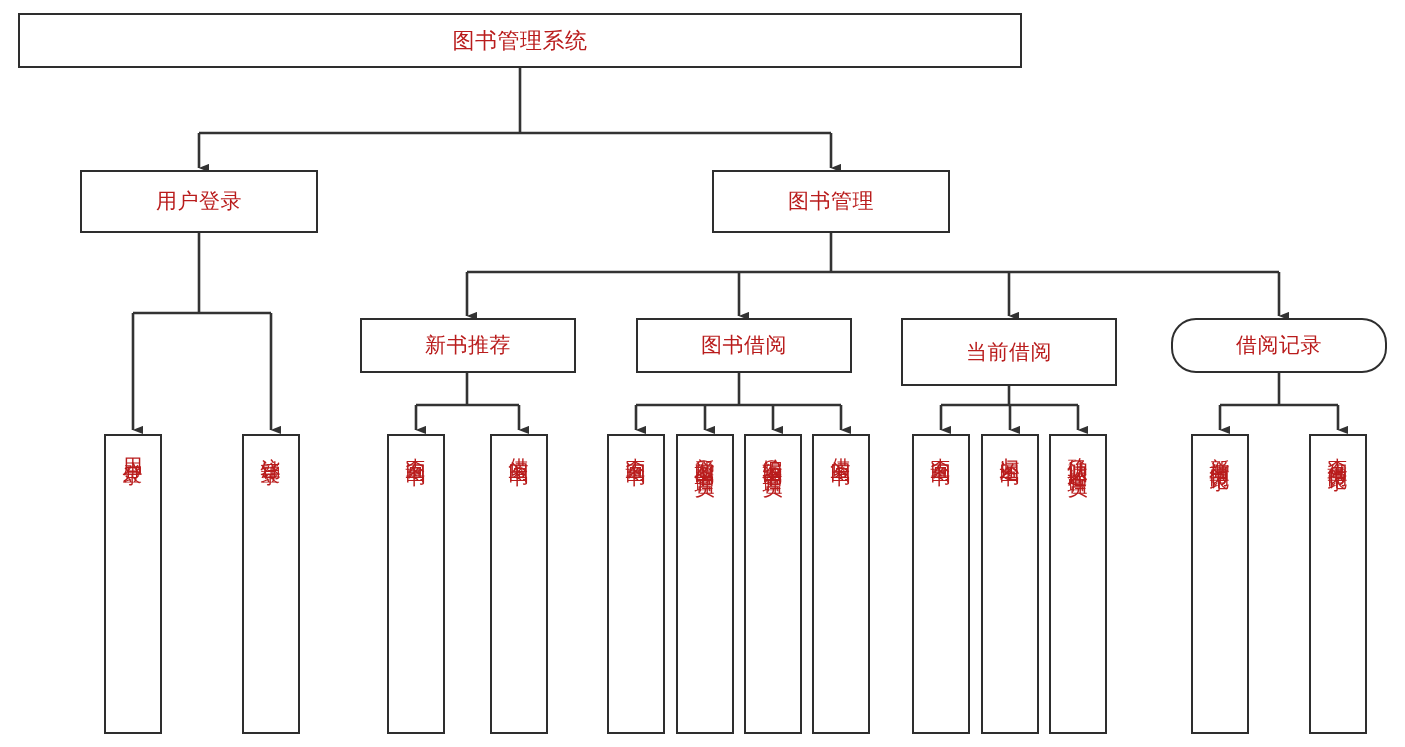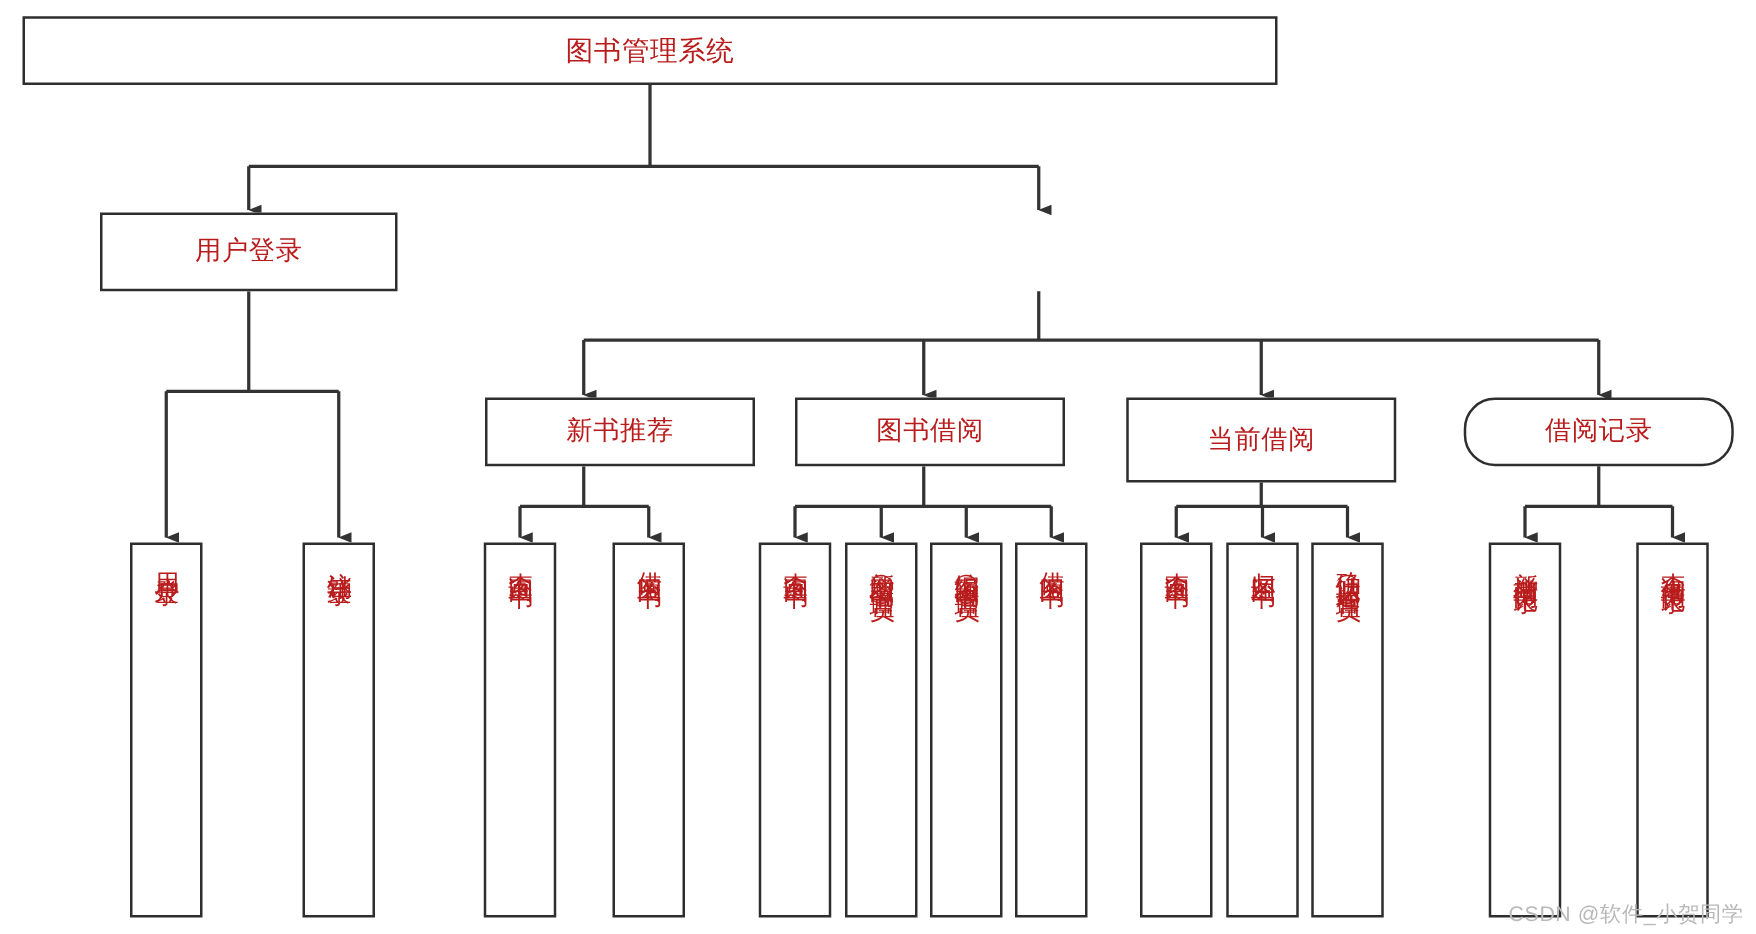--- a/index.html
+++ b/index.html
@@ -140,22 +140,25 @@
 
   <div class="node-layer">
 
     <div class="node root horiz" style="left:18px; top:13px; width:1004px; height:55px;">
       <span class="label">图书管理系统</span>
     </div>
 
     <div class="node horiz" style="left:80px; top:170px; width:238px; height:63px;">
       <span class="label">用户登录</span>
     </div>
-
-    <div class="node horiz" style="left:360px; top:318px; width:216px; height:55px;margin-left:28px;">
+    <div class="node horiz" style="left:712px; top:170px; width:238px; height:63px;">
+      <span class="label">图书管理</span>
+    </div>
+
+    <div class="node horiz" style="left:360px; top:318px; width:216px; height:55px;">
       <span class="label">新书推荐</span>
     </div>
     <div class="node horiz" style="left:636px; top:318px; width:216px; height:55px;">
       <span class="label">图书借阅</span>
     </div>
     <div class="node horiz" style="left:901px; top:318px; width:216px; height:68px;">
       <span class="label">当前借阅</span>
     </div>
     <div class="node horiz" style="left:1171px; top:318px; width:216px; height:55px;border-radius:25px;">
       <span class="label">借阅记录</span>
@@ -200,15 +203,14 @@
 
     <div class="node vert" style="left:1191px; top:434px; width:58px; height:300px;">
       <span class="label">新增借阅记录</span>
     </div>
     <div class="node vert" style="left:1309px; top:434px; width:58px; height:300px;">
       <span class="label">查询借阅记录</span>
     </div>
 
   </div>
 
-  <div class="watermark">CSDN @软件_小贺同学</div>
 
 </div>
 
 </body></html>

